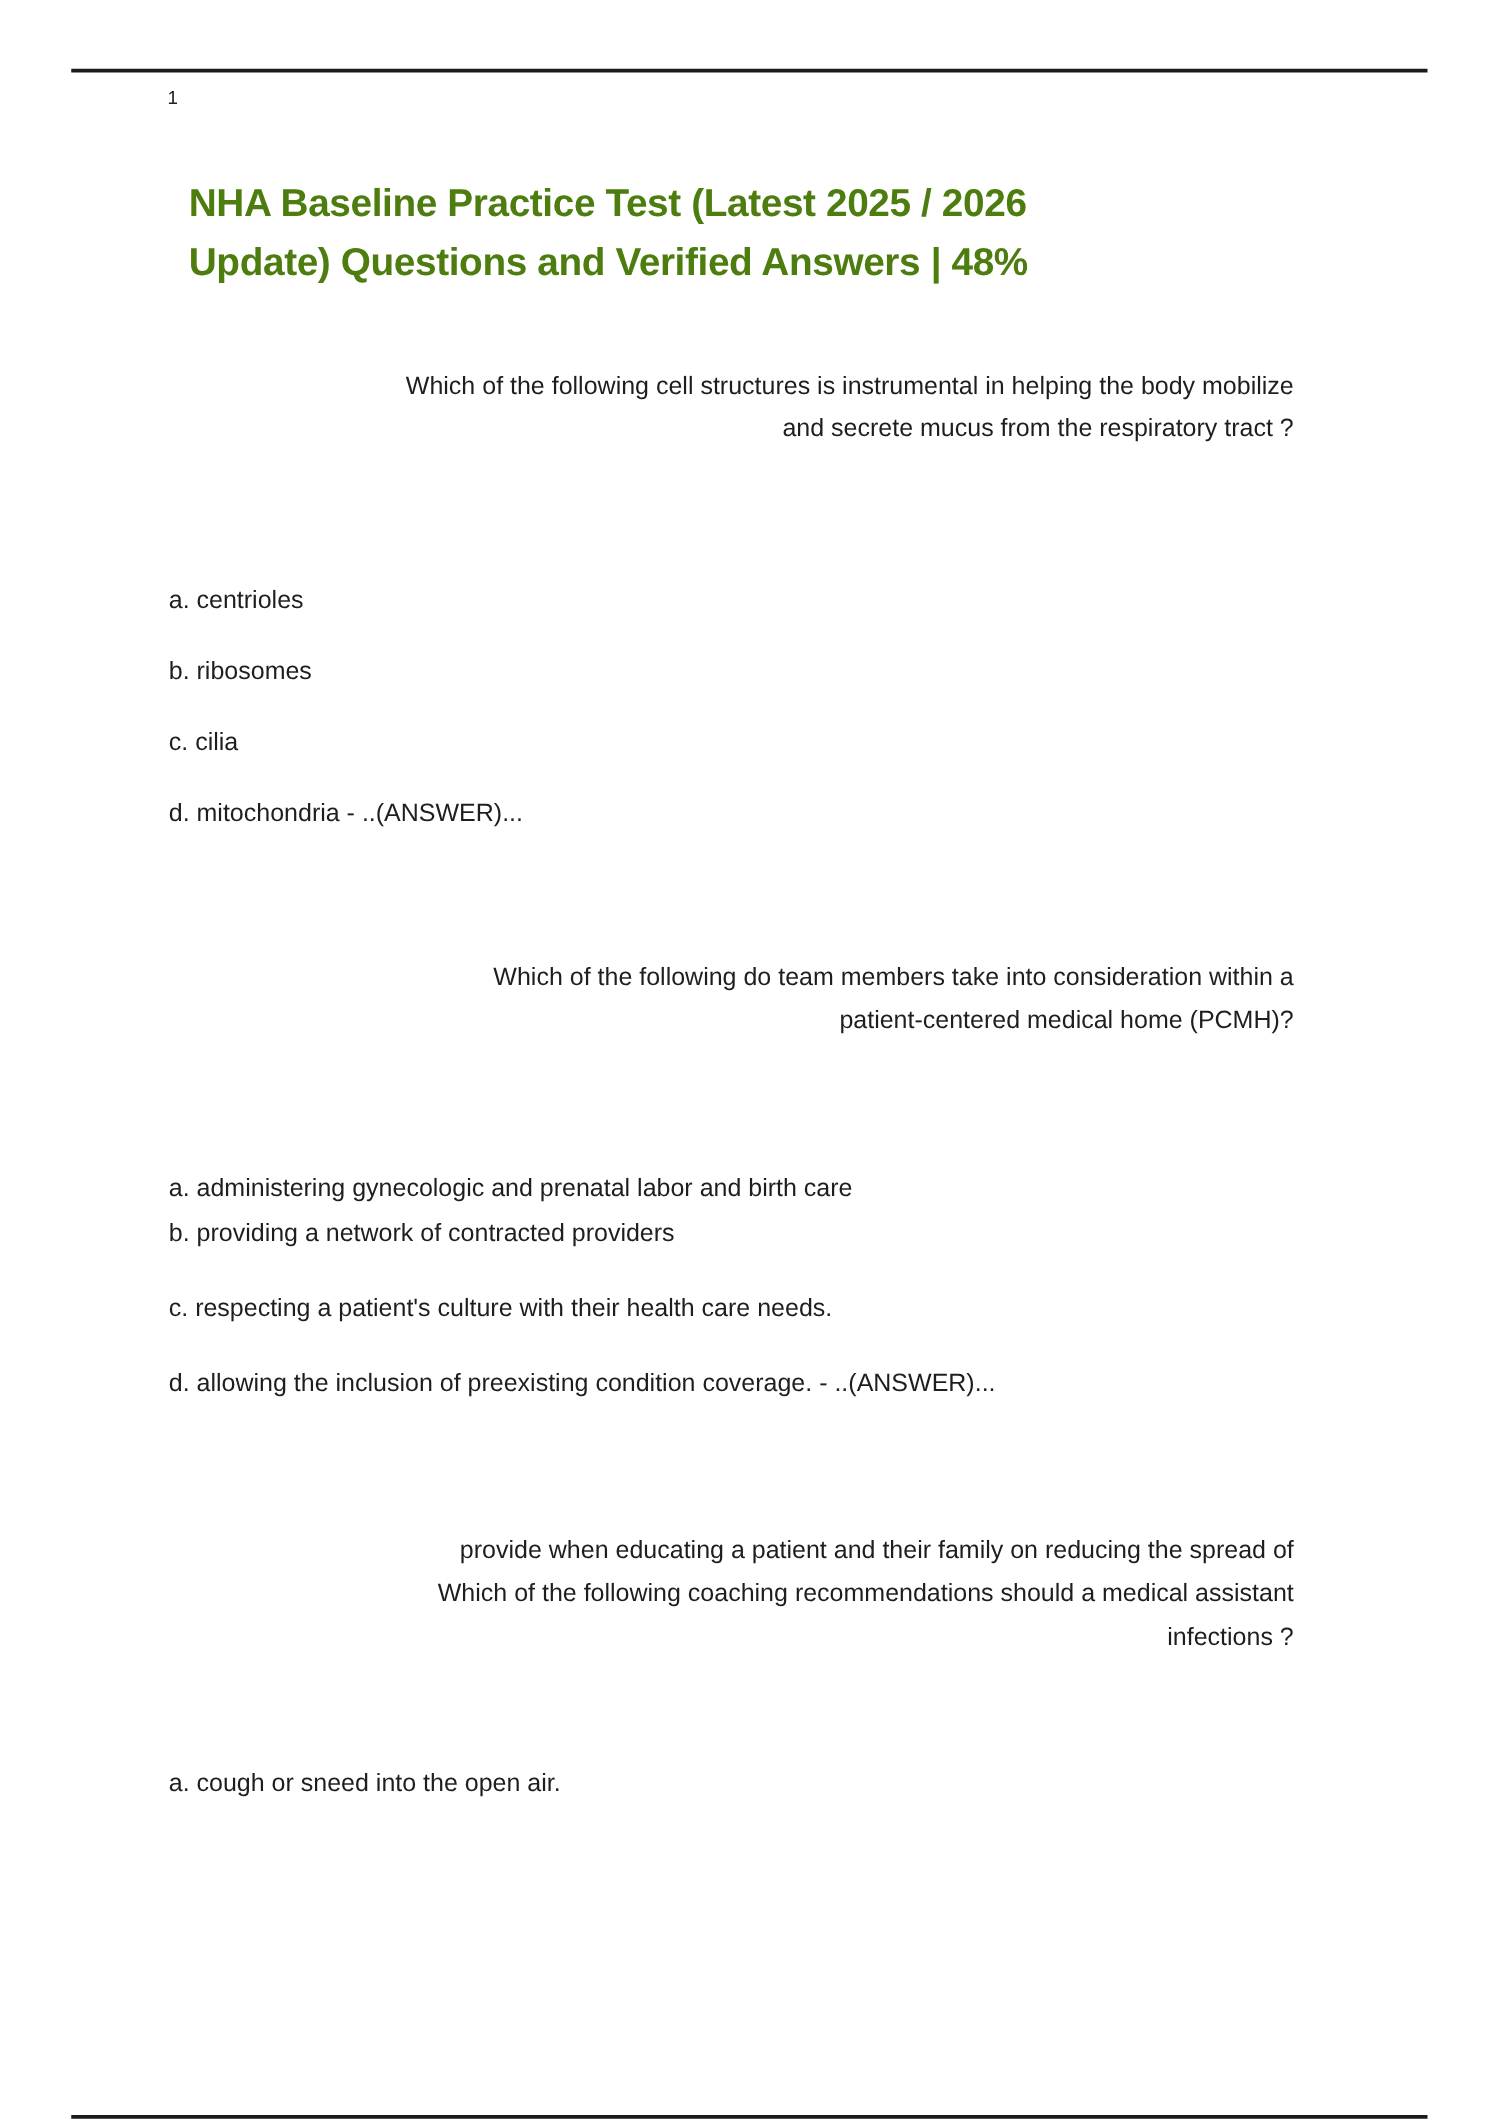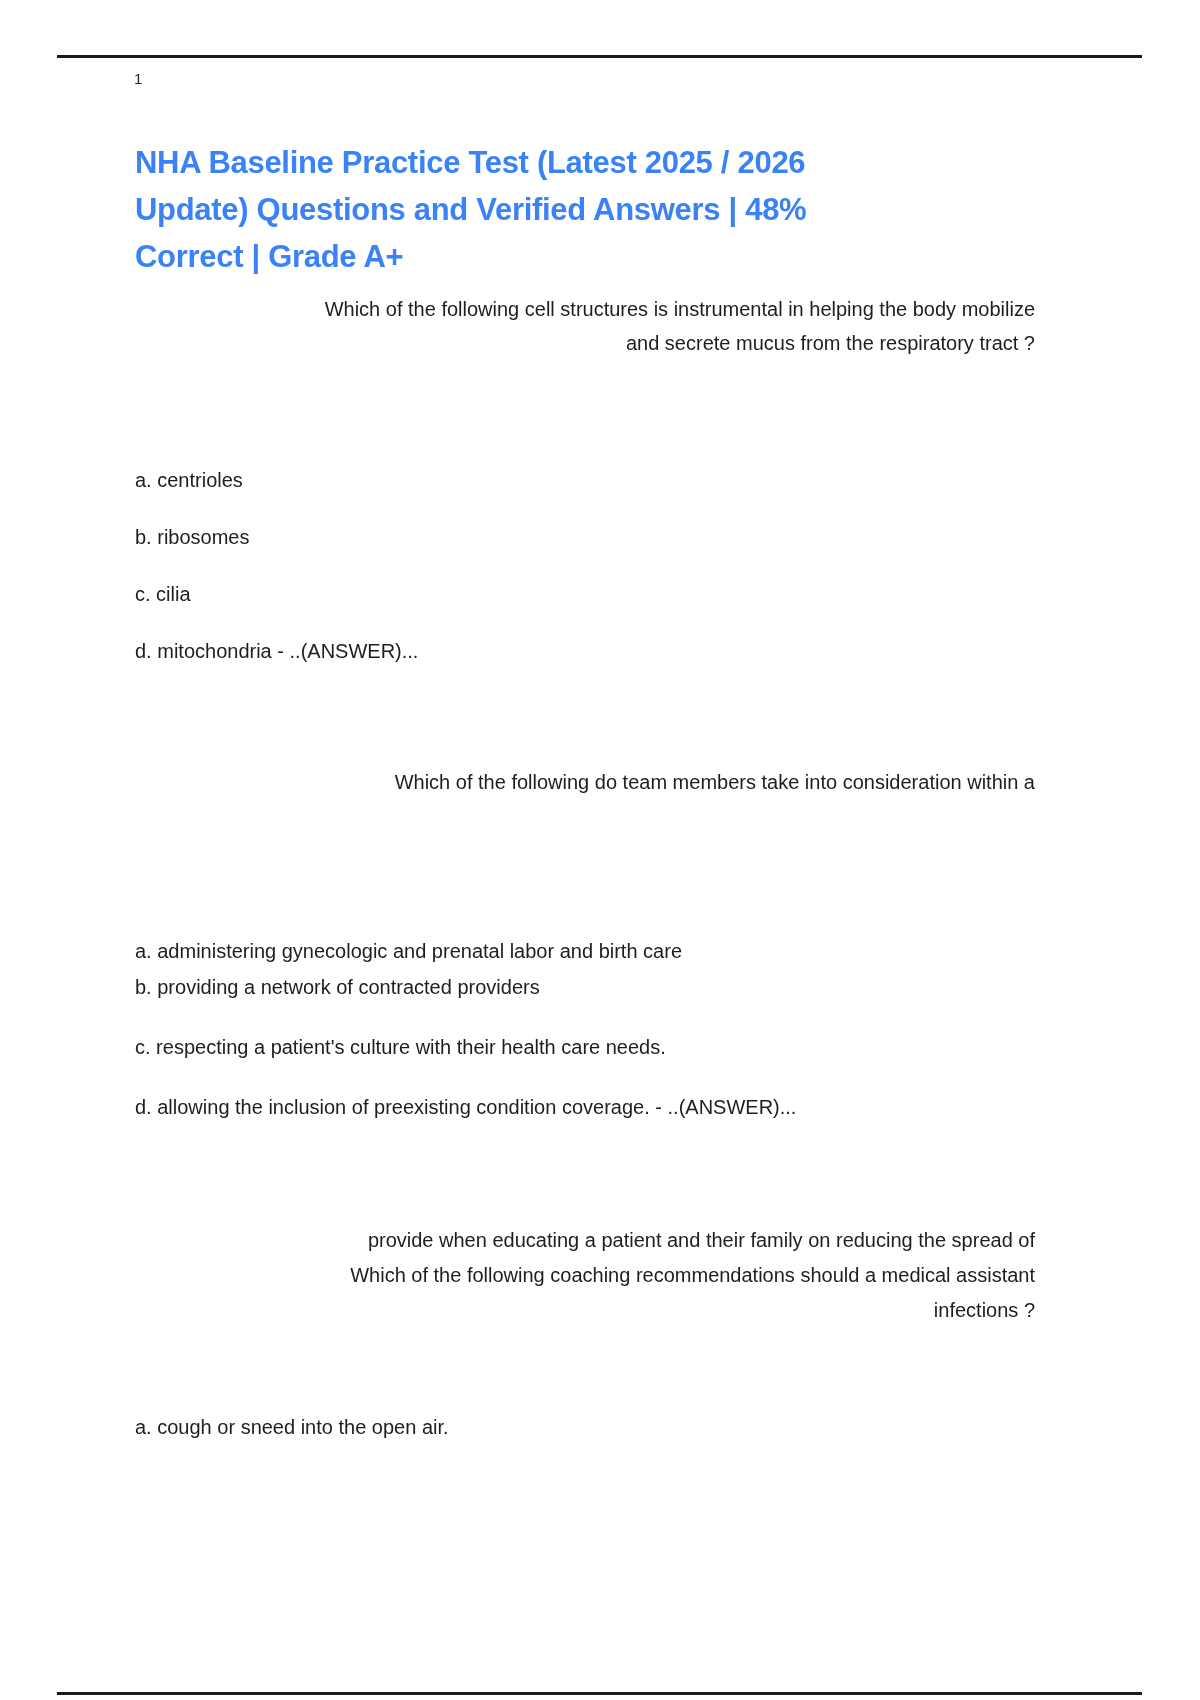--- a/index.html
+++ b/index.html
@@ -66,37 +66,37 @@
 </style>
 </head>
 <body>
 
 <div class="page">
 
   <div class="rule rule-top"></div>
 
   <div class="page-number">1</div>
 
-  <h1 class="doc-title" style="color: #3b82f6;">
+  <h1 class="doc-title" style="color: #4d7c0f; margin-left: 16px;">
     <span>NHA Baseline Practice Test (Latest 2025 / 2026</span>
     <span>Update) Questions and Verified Answers | 48%</span>
-    <span>Correct | Grade A+</span>
   </h1>
 
   <div class="q-para" style="top:292px">
     <span>Which of the following cell structures is instrumental in helping the body mobilize</span>
     <span>and secrete mucus from the respiratory tract ?</span>
   </div>
   <div class="opt" style="top:525px">b. ribosomes</div>
   <div class="opt" style="top:468px">a. centrioles</div>
   <div class="opt" style="top:582px">c. cilia</div>
   <div class="opt" style="top:639px">d. mitochondria - ..(ANSWER)...</div>
 
   <div class="q-para" style="top:765px">
     <span>Which of the following do team members take into consideration within a</span>
+    <span>patient-centered medical home (PCMH)?</span>
   </div>
   <div class="opt" style="top:939px">a. administering gynecologic and prenatal labor and birth care</div>
   <div class="opt" style="top:975px">b. providing a network of contracted providers</div>
   <div class="opt" style="top:1035px">c. respecting a patient's culture with their health care needs.</div>
   <div class="opt" style="top:1095px">d. allowing the inclusion of preexisting condition coverage. - ..(ANSWER)...</div>
 
   <div class="q-para q3-para" style="top:1223px">
     <span>provide when educating a patient and their family on reducing the spread of</span>
     <span>Which of the following coaching recommendations should a medical assistant</span>
     <span>infections ?</span>

